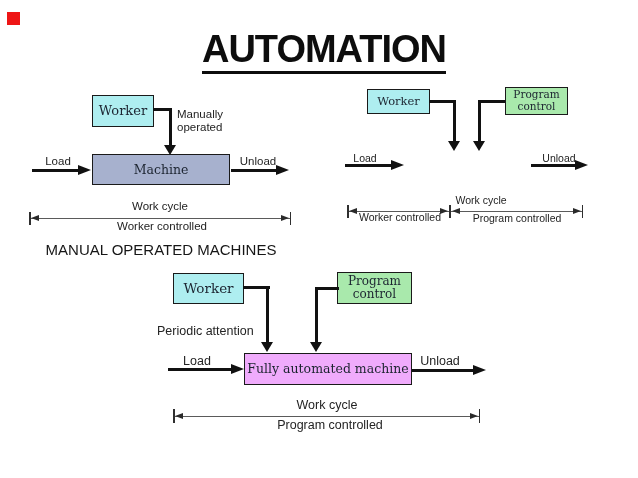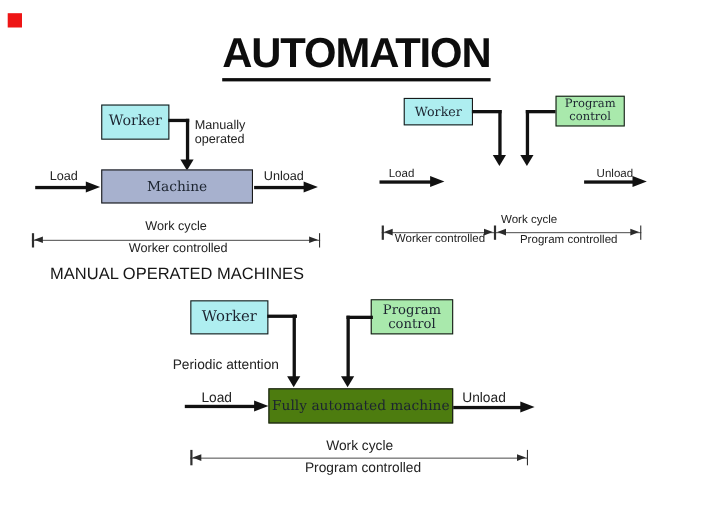--- a/index.html
+++ b/index.html
@@ -135,21 +135,21 @@
   <div class="abs fl" style="left:243px;top:286px;width:27px;height:3px;"></div>
   <div class="abs fl" style="left:266px;top:286px;width:3px;height:57px;"></div>
   <div class="abs ad" style="left:261px;top:342px;"></div>
 
   <div class="abs fl" style="left:315px;top:287px;width:24px;height:3px;"></div>
   <div class="abs fl" style="left:315px;top:287px;width:3px;height:56px;"></div>
   <div class="abs ad" style="left:310px;top:342px;"></div>
 
   <div class="abs stext" style="left:157px;top:308px;font-size:12.5px;margin-top:16px;">Periodic attention</div>
 
-  <div class="abs node" style="left: 244px; top: 353px; width: 168px; height: 32px; font-size: 12.5px; background-color: #4d7c0f;">
+  <div class="abs node" style="left: 244px; top: 353px; width: 168px; height: 32px; font-size: 12.5px; background-color: #f0abfc;">
     <span>Fully automated machine</span>
   </div>
 
   <div class="abs stext ctr" style="left:175px;top:354px;width:44px;font-size:12.5px;">Load</div>
   <div class="abs fl" style="left:168px;top:368px;width:65px;height:3px;"></div>
   <div class="abs ar" style="left:231px;top:364px;"></div>
 
   <div class="abs stext ctr" style="left:415px;top:354px;width:50px;font-size:12.5px;">Unload</div>
   <div class="abs fl" style="left:412px;top:369px;width:62px;height:3px;"></div>
   <div class="abs ar" style="left:473px;top:365px;"></div>

